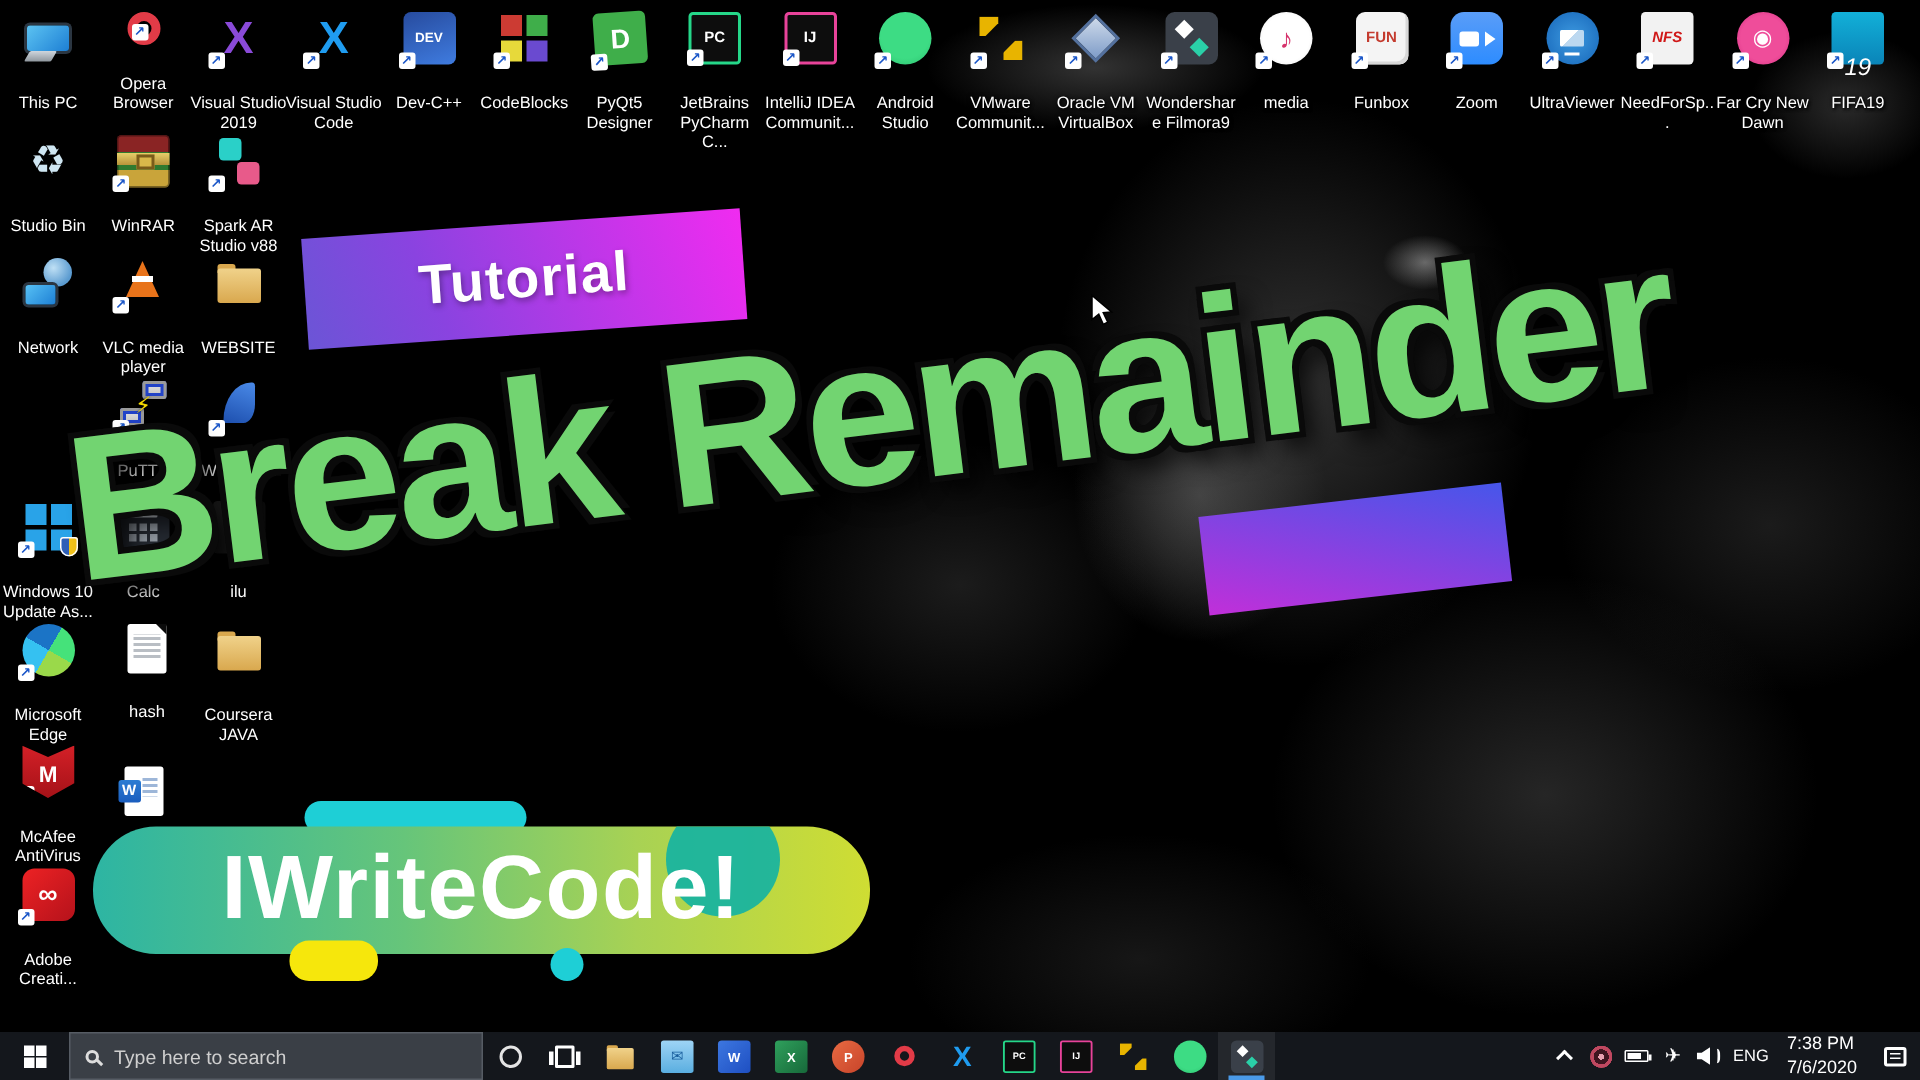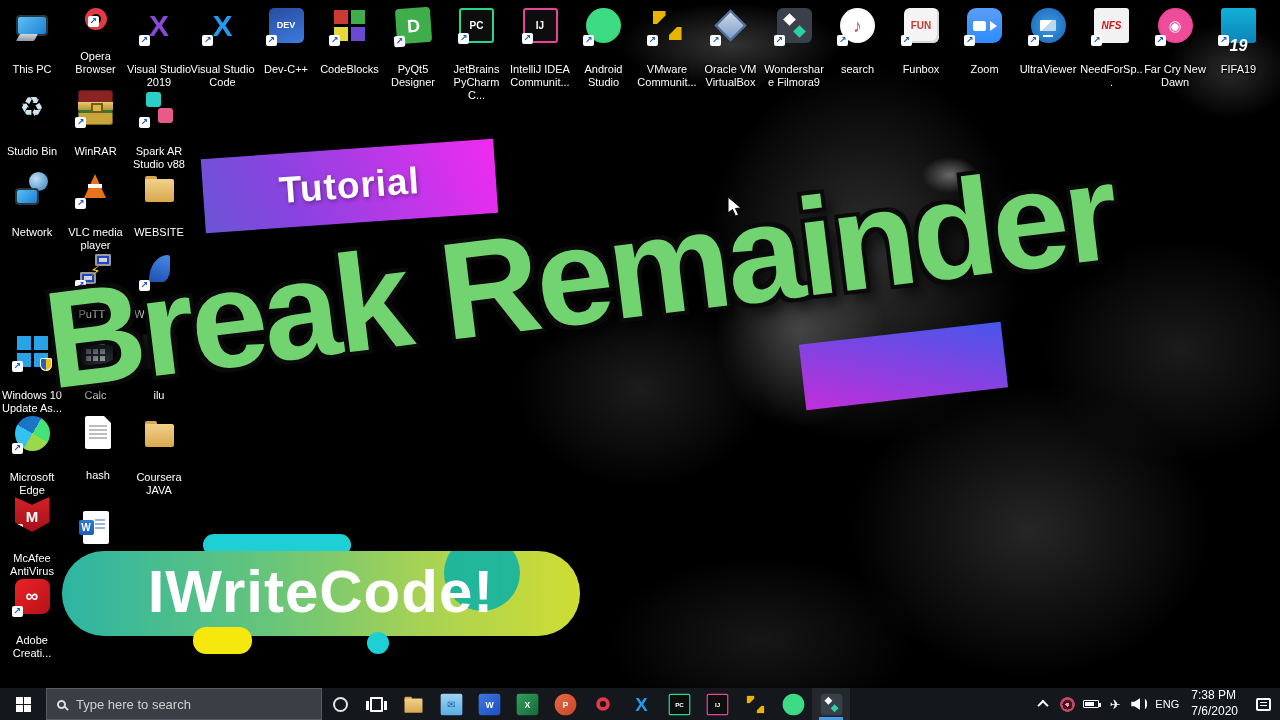--- a/index.html
+++ b/index.html
@@ -60,21 +60,21 @@
   .k-zoomapp::before{content:"";position:absolute;left:6px;top:13px;width:13px;height:10px;background:#fff;border-radius:2px;}
   .k-zoomapp::after{content:"";position:absolute;right:5px;top:13px;border-left:7px solid #fff;border-top:5px solid transparent;border-bottom:5px solid transparent;}
   .k-ultraviewer{background:radial-gradient(circle,#3e9ae0,#1565b8);border-radius:50%;}
   .k-ultraviewer::before{content:"";width:16px;height:11px;background:linear-gradient(135deg,#fff 45%,#bcd8f0 45%);border-radius:1px;}
   .k-ultraviewer::after{content:"";position:absolute;bottom:6px;left:50%;margin-left:-5px;width:10px;height:2px;background:#fff;}
   .k-nfs{background:#f2f2f2;border-radius:3px;}
   .k-nfs .glyph{color:#d01818;font-style:italic;font-size:10px;font-weight:900;}
   .k-farcry{background:radial-gradient(circle,#ef4d9a 60%,#d12a7e);border-radius:50%;}
   .k-farcry .glyph{font-size:15px;}
   .k-fifa{background:linear-gradient(180deg,#12b0d8,#0a84b8);border-radius:3px;}
-  .k-fifa .glyph{font-style:italic;font-size:16px;font-weight:700;margin-top:41px;}
+  .k-fifa .glyph{font-style:italic;font-size:16px;font-weight:400;margin-top:41px;}
   .k-recycle .glyph{font-size:27px;color:#cfe6f2;}
   .k-winrar{background:linear-gradient(180deg,#8a2424 0 33%,#2f7a2f 33% 66%,#c9a43a 66%);border-radius:3px;box-shadow:inset 0 0 0 1px rgba(0,0,0,.4);}
   .k-winrar::before{content:"";position:absolute;top:12px;left:0;right:0;height:8px;background:linear-gradient(#e7cf6a,#b8943a);}
   .k-winrar::after{content:"";position:absolute;top:13px;left:13px;width:8px;height:6px;border:2px solid #7a5c1a;background:#d8b84a;}
   .k-spark::before{content:"";position:absolute;top:2px;left:4px;width:15px;height:15px;background:#2ad0c8;border-radius:3px;}
   .k-spark::after{content:"";position:absolute;bottom:2px;right:4px;width:15px;height:15px;background:#e85a8a;border-radius:3px;}
   .k-network::before{content:"";position:absolute;top:1px;right:2px;width:19px;height:19px;border-radius:50%;background:radial-gradient(circle at 35% 35%,#bfe0f5,#5b9bd0 70%);}
   .k-network::after{content:"";position:absolute;bottom:3px;left:2px;width:20px;height:13px;border-radius:2px;background:linear-gradient(135deg,#57c1f5,#1d7fd4);box-shadow:0 0 0 2px #2b3642;}
   .k-vlc::before{content:"";position:absolute;top:3px;left:6px;border-left:11px solid transparent;border-right:11px solid transparent;border-bottom:24px solid #e8731a;}
   .k-vlc::after{content:"";position:absolute;top:13px;left:10px;width:14px;height:4px;background:#fff;}
@@ -258,21 +258,21 @@
         <div class="art k-filmora">
           <span class="sc">↗</span>
         </div>
         <div class="di-label">Wondershare Filmora9</div>
       </div>
       <div class="di" style="left: 825.5px; top: 8px;">
         <div class="art k-itunes">
           <span class="glyph">♪</span>
           <span class="sc">↗</span>
         </div>
-        <div class="di-label">search</div>
+        <div class="di-label">media</div>
       </div>
       <div class="di" style="left: 889px; top: 8px;">
         <div class="art k-funbox">
           <span class="glyph">FUN</span>
           <span class="sc">↗</span>
         </div>
         <div class="di-label">Funbox</div>
       </div>
       <div class="di" style="left: 952.5px; top: 8px;">
         <div class="art k-zoomapp">

